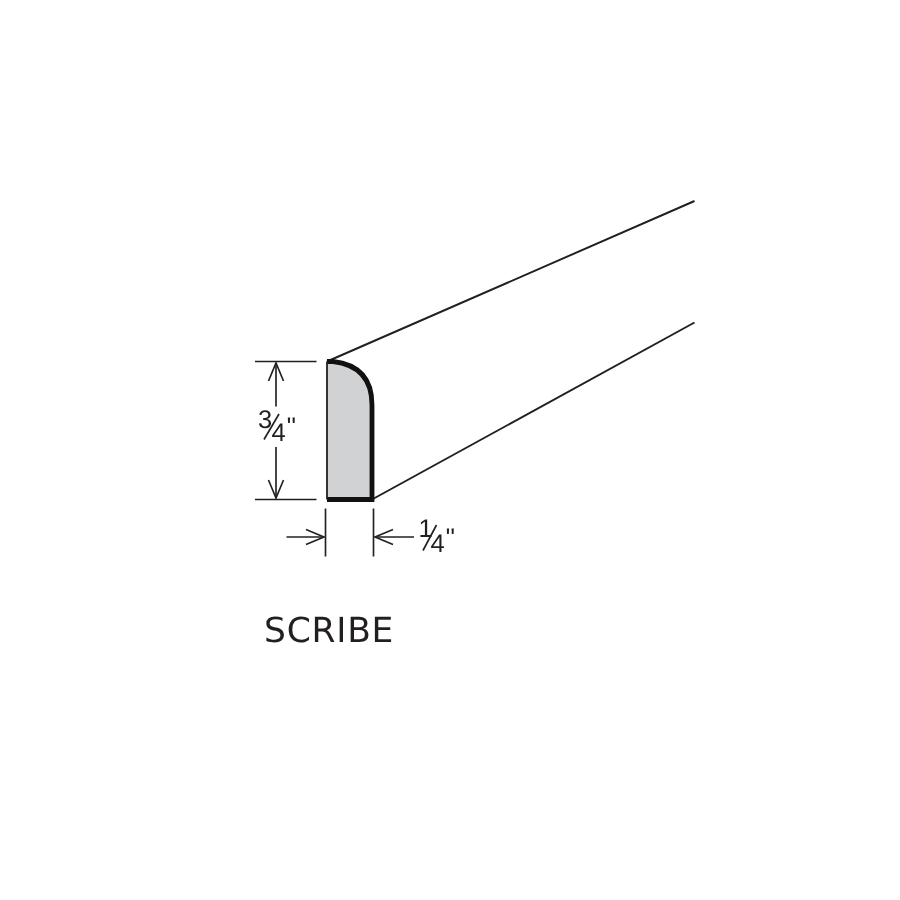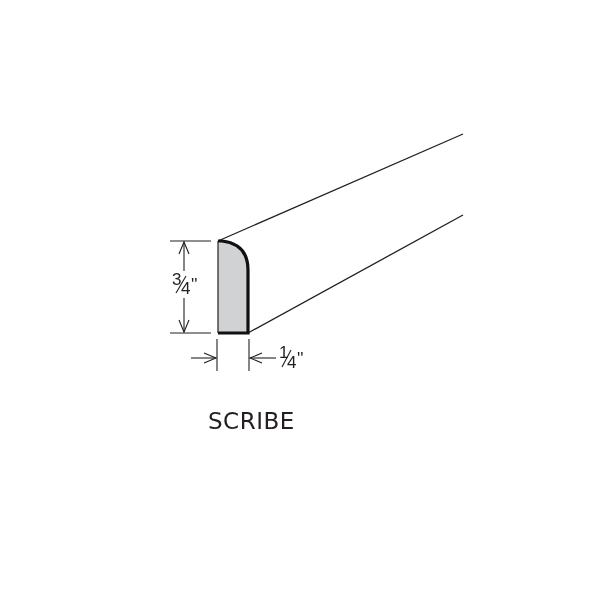--- a/index.html
+++ b/index.html
@@ -4,21 +4,21 @@
   <style>
     html, body { margin: 0; padding: 0; background: #ffffff; }
     body { width: 600px; height: 600px; position: relative; overflow: hidden; }
     #canvas { position: absolute; left: 0; top: 0; width: 600px; height: 600px; }
     .dim-text { font-family: "Liberation Sans", sans-serif; font-size: 17px; fill: #231f20; }
     .caption {
       position: absolute; left: 0; top: 408px; width: 474px; text-align: center;
       font-family: "DejaVu Sans", sans-serif; font-size: 23px; color: #231f20;
       letter-spacing: 0.5px; padding-left: 0;
     }
-    .caption-inner { position: absolute; left: 208px; top: 0; white-space: nowrap; }
+    .caption-inner { position: absolute; left: 176px; top: 0; white-space: nowrap; }
   </style>
 </head>
 <body>
 
 <svg id="canvas" viewBox="0 0 600 600" xmlns="http://www.w3.org/2000/svg">
 
   <g stroke="#231f20" stroke-width="1.3" fill="none">
     <line x1="218" y1="241" x2="463" y2="134"></line>
     <line x1="248" y1="333" x2="463" y2="215"></line>
   </g>

